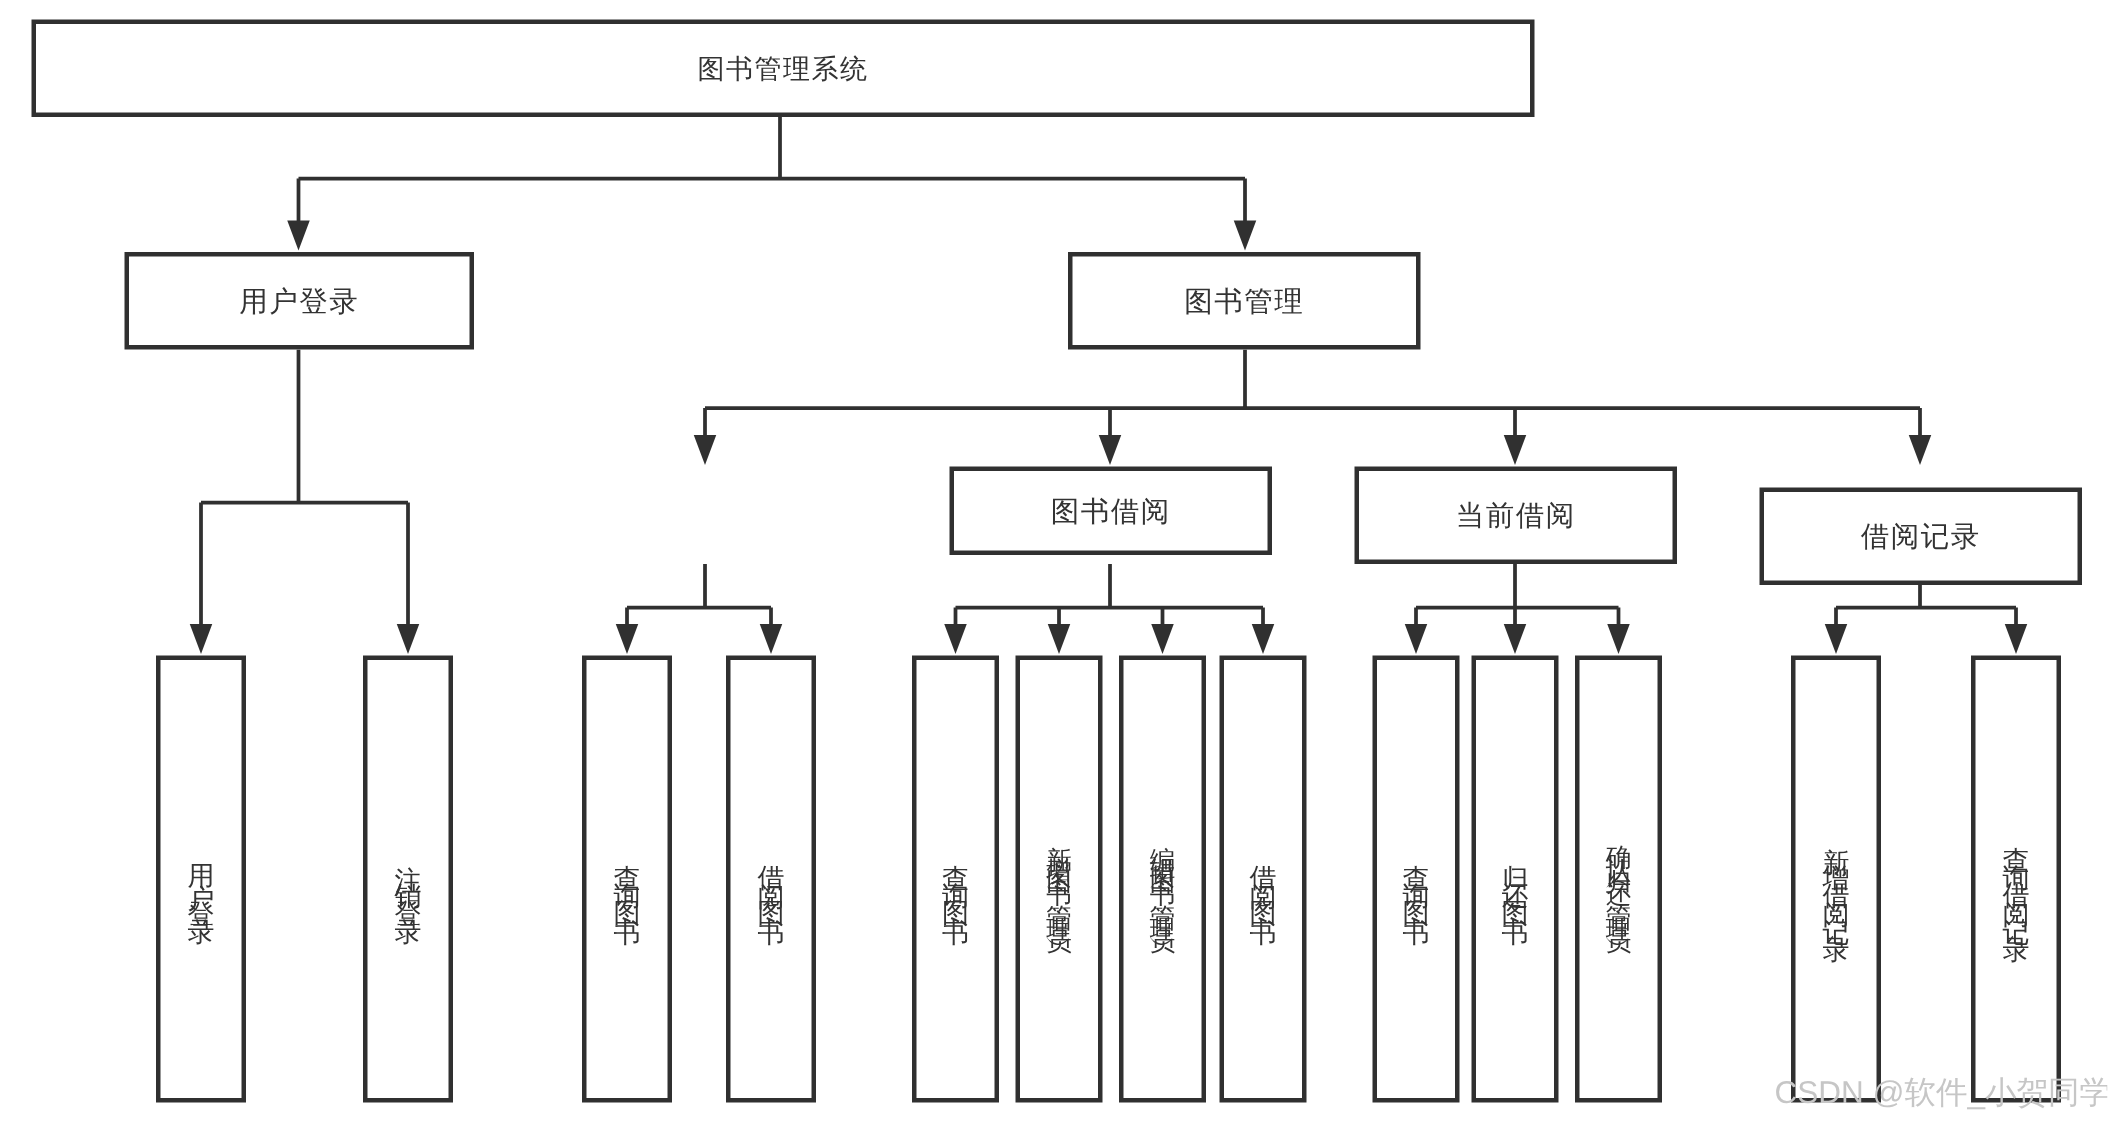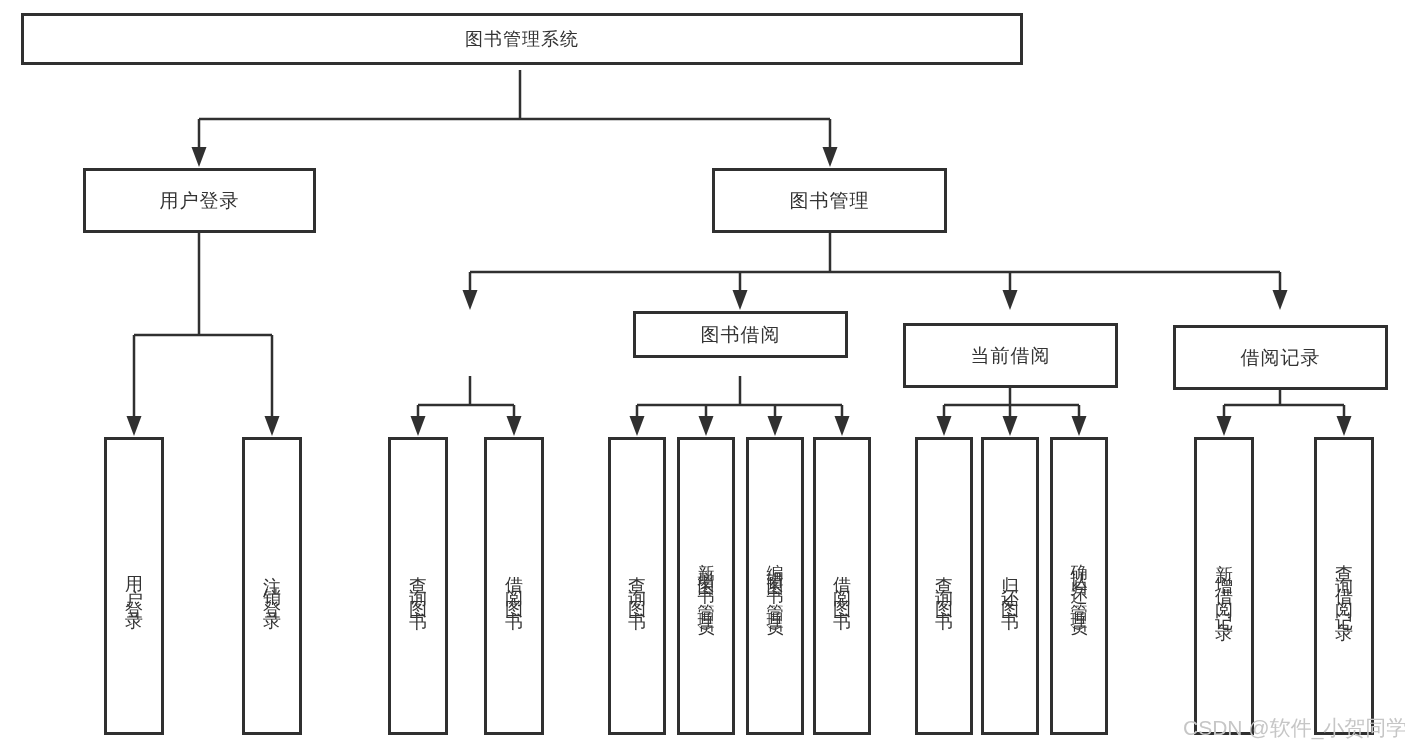--- a/index.html
+++ b/index.html
@@ -95,27 +95,27 @@
       <polygon points="767.5,416 782.5,416 775,436"></polygon>
       <polygon points="834.5,416 849.5,416 842,436"></polygon>
       <polygon points="936.5,416 951.5,416 944,436"></polygon>
       <polygon points="1002.5,416 1017.5,416 1010,436"></polygon>
       <polygon points="1071.5,416 1086.5,416 1079,436"></polygon>
       <polygon points="1216.5,416 1231.5,416 1224,436"></polygon>
       <polygon points="1336.5,416 1351.5,416 1344,436"></polygon>
     </g>
   </svg>
 
-  <div class="hnode" style="left:21px;top:13px;width:1002px;height:52px;font-size:18px;">图书管理系统</div>
+  <div class="hnode" style="left:21px;top:13px;width:1002px;height:65px;font-size:18px;">图书管理系统</div>
 
   <div class="hnode" style="left:83px;top:168px;width:233px;height:65px;">用户登录</div>
   <div class="hnode" style="left:712px;top:168px;width:235px;height:65px;text-align:right;">图书管理</div>
 
-  <div class="hnode" style="left:633px;top:311px;width:215px;height:47px;">图书借阅</div>
-  <div class="hnode" style="left:903px;top:311px;width:215px;height:65px;margin-top:12px;">当前借阅</div>
+  <div class="hnode" style="left:633px;top:311px;width:215px;height:59px;">图书借阅</div>
+  <div class="hnode" style="left:903px;top:311px;width:215px;height:65px;">当前借阅</div>
   <div class="hnode" style="left:1173px;top:325px;width:215px;height:65px;">借阅记录</div>
 
   <div class="vnode" style="left:104px;width:60px;">
     <span>用户登录</span>
     </div>
   <div class="vnode" style="left:242px;width:60px;">
     <span>注销登录</span>
     </div>
 
   <div class="vnode" style="left:388px;width:60px;">

